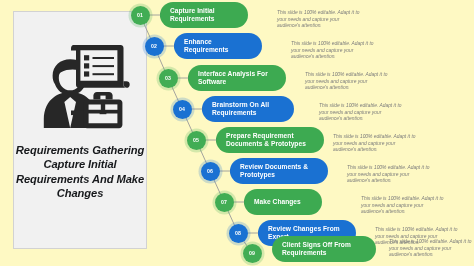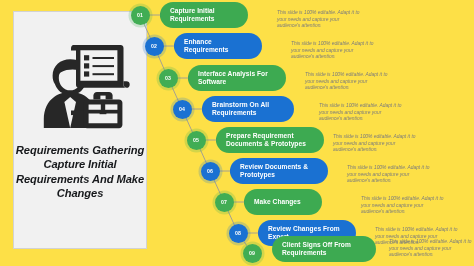--- a/index.html
+++ b/index.html
@@ -5,21 +5,21 @@
   html,body{margin:0;padding:0;}
   body{
     width:474px;height:266px;
     background:#ffffff;
     font-family:"Liberation Sans", sans-serif;
     overflow:hidden;
   }
   #slide{
     position:relative;
     width:474px;height:266px;
-    background:#fde047;
+    background:#fef9c3;
     overflow:hidden;
   }
 
   
   #left-panel{
     position:absolute;
     left:13px;top:11px;
     width:134px;height:238px;
     background:#f1f1f1;
     border:1px solid #d2d2d2;

